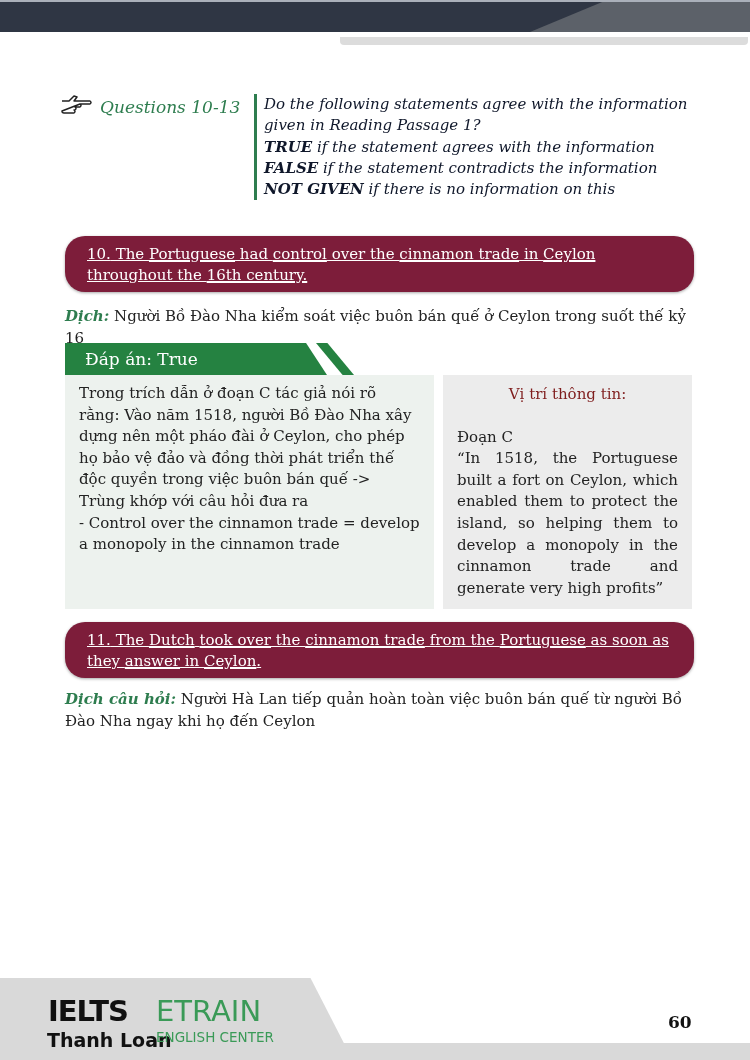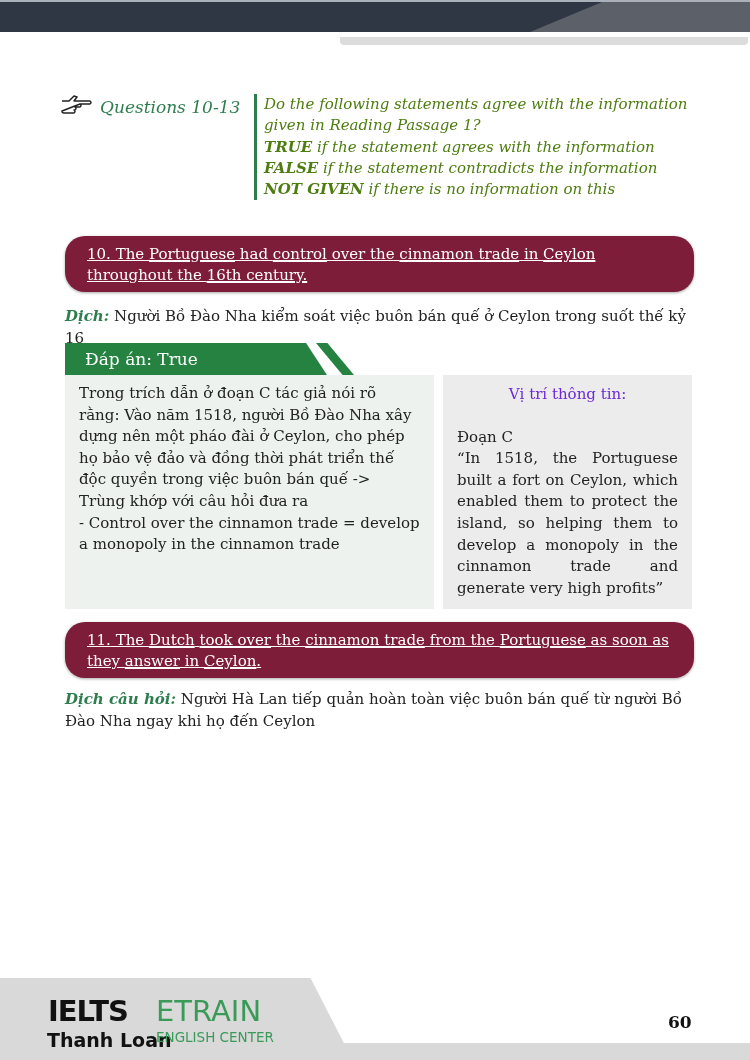--- a/index.html
+++ b/index.html
@@ -13,21 +13,21 @@
               clip-path:polygon(35% 0,100% 0,100% 100%,0 100%); }
   .hdr-top { position:absolute; left:0; top:0; width:750px; height:2px; background:#aab0ba; }
   .hdr-shadow { position:absolute; left:340px; top:37px; width:408px; height:8px; background:#dcdcdc;
                 border-radius:0 0 4px 4px; }
 
   
   .q-head { position:absolute; left:60px; top:93px; display:flex; align-items:flex-end; }
   .hand { width:34px; height:24px; margin-right:6px; }
   .q-title { font-style:italic; color:#2e7d4f; font-size:17px; margin-top:4px; white-space:nowrap; }
   .instr { position:absolute; left:254px; top:94px; border-left:3px solid #2e7d4f; padding-left:7px;
-           font-style:italic; font-size:15px; line-height:21.3px; color:#4d7c0f; width:440px; }
+           font-style:italic; font-size:15px; line-height:21.3px; color:#0f172a; width:440px; }
   .instr b { font-weight:bold; }
 
   
   .pill { position:absolute; left:65px; width:629px; background:#7d1d3a; color:#fff;
           border-radius:20px; box-sizing:border-box; padding:8px 14px 6px 22px;
           font-size:15px; line-height:21px; box-shadow:0 1px 3px rgba(0,0,0,.35);text-decoration:underline; }
   .pill u { text-decoration:underline; text-underline-offset:2px; }
 
   .trans { position:absolute; left:65px; font-size:15px; line-height:22px; width:640px; }
   .trans .lbl { font-style:italic; font-weight:bold; color:#2e7d4f; }
@@ -36,21 +36,21 @@
   .ans-banner { position:absolute; left:65px; top:343px; width:262px; height:32px; background:#258241;
                 clip-path:polygon(0 0,92% 0,100% 100%,0 100%); color:#fff; font-size:17px;
                 line-height:32px; padding-left:20px; box-sizing:border-box; }
   .ans-stripe { position:absolute; left:316px; top:343px; width:38px; height:32px; background:#258241;
                 clip-path:polygon(0 0,30% 0,100% 100%,70% 100%); }
 
   .box-left { position:absolute; left:65px; top:375px; width:369px; height:234px; background:#edf2ee;
               box-sizing:border-box; padding:8px 14px; font-size:15px; line-height:21.6px; }
   .box-right { position:absolute; left:443px; top:375px; width:249px; height:234px; background:#ececec;
                box-sizing:border-box; padding:9px 14px; font-size:15px; line-height:21.6px; }
-  .vt-title { color:#6d28d9; text-align:center; margin-bottom:21px; }
+  .vt-title { color:#7f1d1d; text-align:center; margin-bottom:21px; }
   .vt-quote { text-align:justify; }
 
   
   .ftr-bar { position:absolute; left:0; top:1043px; width:750px; height:17px; background:#d9d9d9; }
   .ftr-shape { position:absolute; left:0; top:978px; width:345px; height:82px; background:#d9d9d9;
                clip-path:polygon(0 0,90% 0,100% 82%,100% 100%,0 100%); }
   .logo-ielts { position:absolute; left:48px; top:996px; font-family:"DejaVu Sans", sans-serif;
                 font-weight:bold; font-size:29px; letter-spacing:-1px; color:#111; line-height:30px; }
   .logo-tl { position:absolute; left:47px; top:1029px; font-family:"DejaVu Sans", sans-serif;
              font-weight:bold; font-size:19px; color:#111; }

